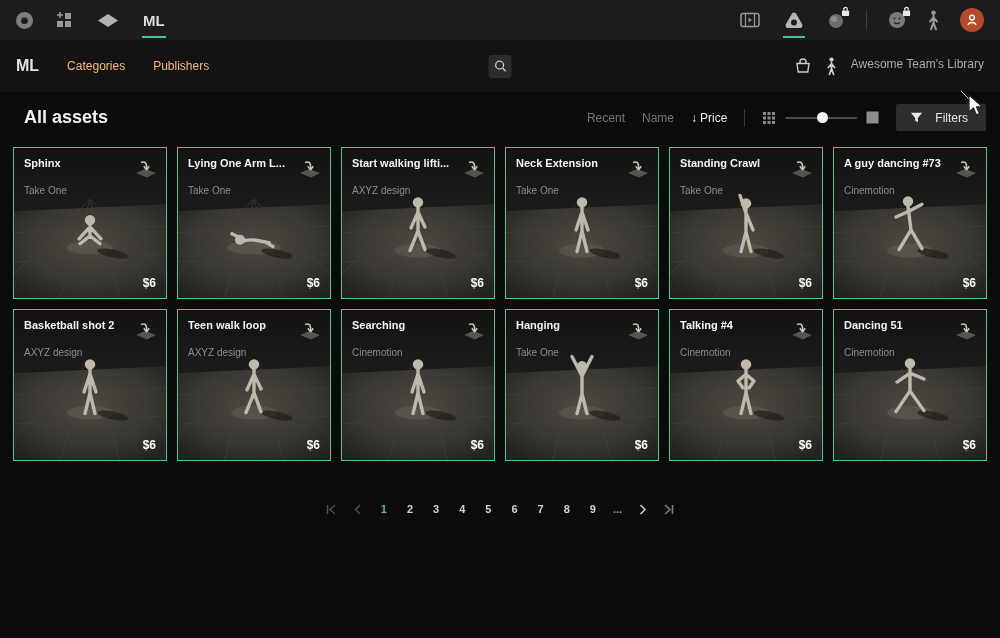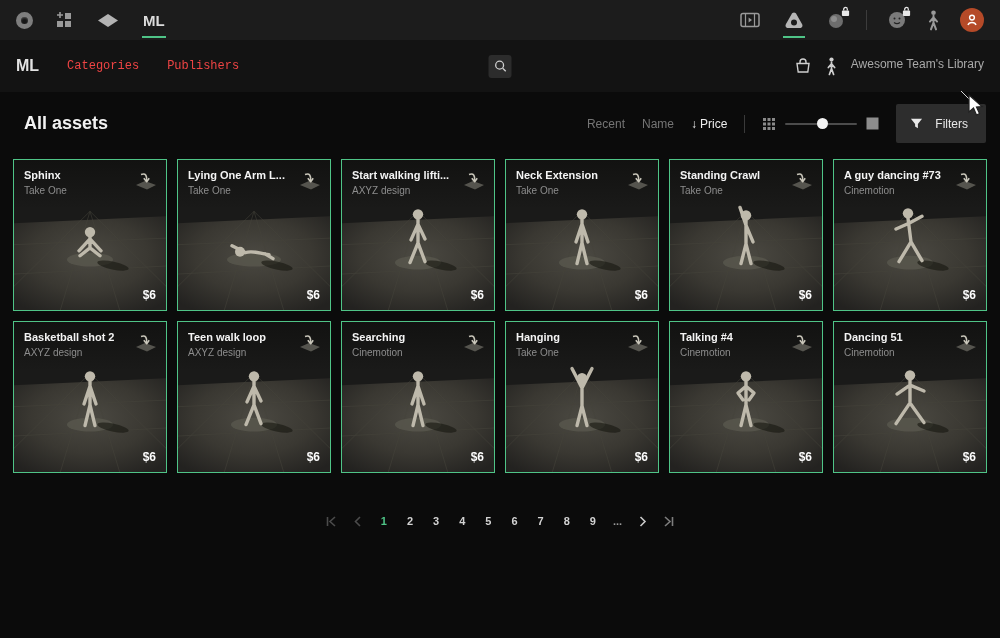--- a/index.html
+++ b/index.html
@@ -23,47 +23,47 @@
   .tab.active::after { content:''; position:absolute; left:1px; right:1px; bottom:-5px; height:2px; background:var(--accent); }
   .wordmark { font-weight:bold; font-size:15px; color:#dcdcdc; letter-spacing:0; }
   .lockwrap { position:relative; display:inline-flex; }
   .lock-badge { position:absolute; top:-4px; right:-4px; }
   .tb-divider { width:1px; height:20px; background:#3c3c3c; }
   .avatar { width:24px; height:24px; border-radius:50%; background:#b54a28; display:flex; align-items:center; justify-content:center; cursor:pointer; }
 
   
   .navbar { height:52px; background:#131313; display:flex; align-items:center; padding:0 16px; position:relative; }
   .nav-logo { font-weight:bold; font-size:16px; color:#e3e3e3; margin-right:28px; cursor:pointer; }
-  .nav-link { font-size:12px; color:#ef4444; margin-right:28px; cursor:pointer;font-family:Liberation Mono, monospace; }
+  .nav-link { font-size:12px; color:#fdba74; margin-right:28px; cursor:pointer; }
   .search-btn { position:absolute; left:50%; transform:translateX(-50%); width:23px; height:23px;
                 background:#2c2c2c; border:none; border-radius:3px; display:flex; align-items:center; justify-content:center; cursor:pointer; }
   .nav-right { margin-left:auto; display:flex; align-items:flex-start; gap:14px; }
   .library-label { font-size:12px; color:#a9a9a9; }
 
   
   .page-header { display:flex; align-items:center; padding:12px 14px 16px 14px; }
   .page-title { font-size:18px; font-weight:bold; color:#f2f2f2;margin-left:10px; }
   .controls { margin-left:auto; display:flex; align-items:center; gap:17px; font-size:12px; }
   .sort-link { color:#757575; cursor:pointer; }
   .sort-link.active { color:#ededed; display:inline-flex; align-items:center; gap:3px; }
   .v-divider { width:1px; height:18px; background:#3a3a3a; }
   .size-slider { display:flex; align-items:center; gap:9px; }
   .slider-track { position:relative; width:72px; height:2px; background:#4c4c4c; border-radius:1px; cursor:pointer; }
   .slider-knob { position:absolute; left:44%; top:-4.5px; width:11px; height:11px; border-radius:50%; background:#f4f4f4; }
-  .filters-btn { background:#2d2d2d; border:none; border-radius:2px; height:39px; padding:0 18px 0 14px;
+  .filters-btn { background:#2d2d2d; border:none; border-radius:2px; height:27px; padding:0 18px 0 14px;
                  display:flex; align-items:center; gap:12px; color:#e8e8e8; font-size:12px; cursor:pointer;
                  font-family:"Liberation Sans", sans-serif; }
 
   
   .grid { display:grid; grid-template-columns:repeat(6, 1fr); grid-auto-rows:152px; gap:10px; padding:0 13px; }
   .card { position:relative; border:1px solid var(--accent); background:#0f172a; overflow:hidden; cursor:pointer; }
   .scene { position:absolute; inset:0; width:100%; height:100%; display:block; }
   .card-top { position:relative; display:flex; justify-content:space-between; align-items:flex-start; padding:9px 7px 0 10px; }
   .card-title { font-size:11px; font-weight:bold; color:#f4f4f4; line-height:1.2; }
-  .card-publisher { font-size:10px; color:#8d8d8d; margin-top:3px; }
+  .card-publisher { font-size:10px; color:#8d8d8d; margin-top:15px; }
   .drop-icon { flex:none; margin-top:2px; cursor:pointer; }
   .card-price { position:absolute; right:10px; bottom:8px; font-size:12px; font-weight:bold; color:#fdfdfd; }
 
   
   .pagination { display:flex; justify-content:center; align-items:center; gap:8px; margin-top:38px; }
   .pg-btn { background:none; border:none; padding:3px; cursor:pointer; display:flex; align-items:center; }
   .page-num { background:none; border:none; color:#d3d3d3; font-size:11px; font-weight:bold; padding:4px 6px;
               cursor:pointer; font-family:"Liberation Sans", sans-serif; }
   .page-num.current { color:var(--accent); }
   .pg-ellipsis { color:#9a9a9a; font-size:11px; font-weight:bold; padding:0 3px; }

